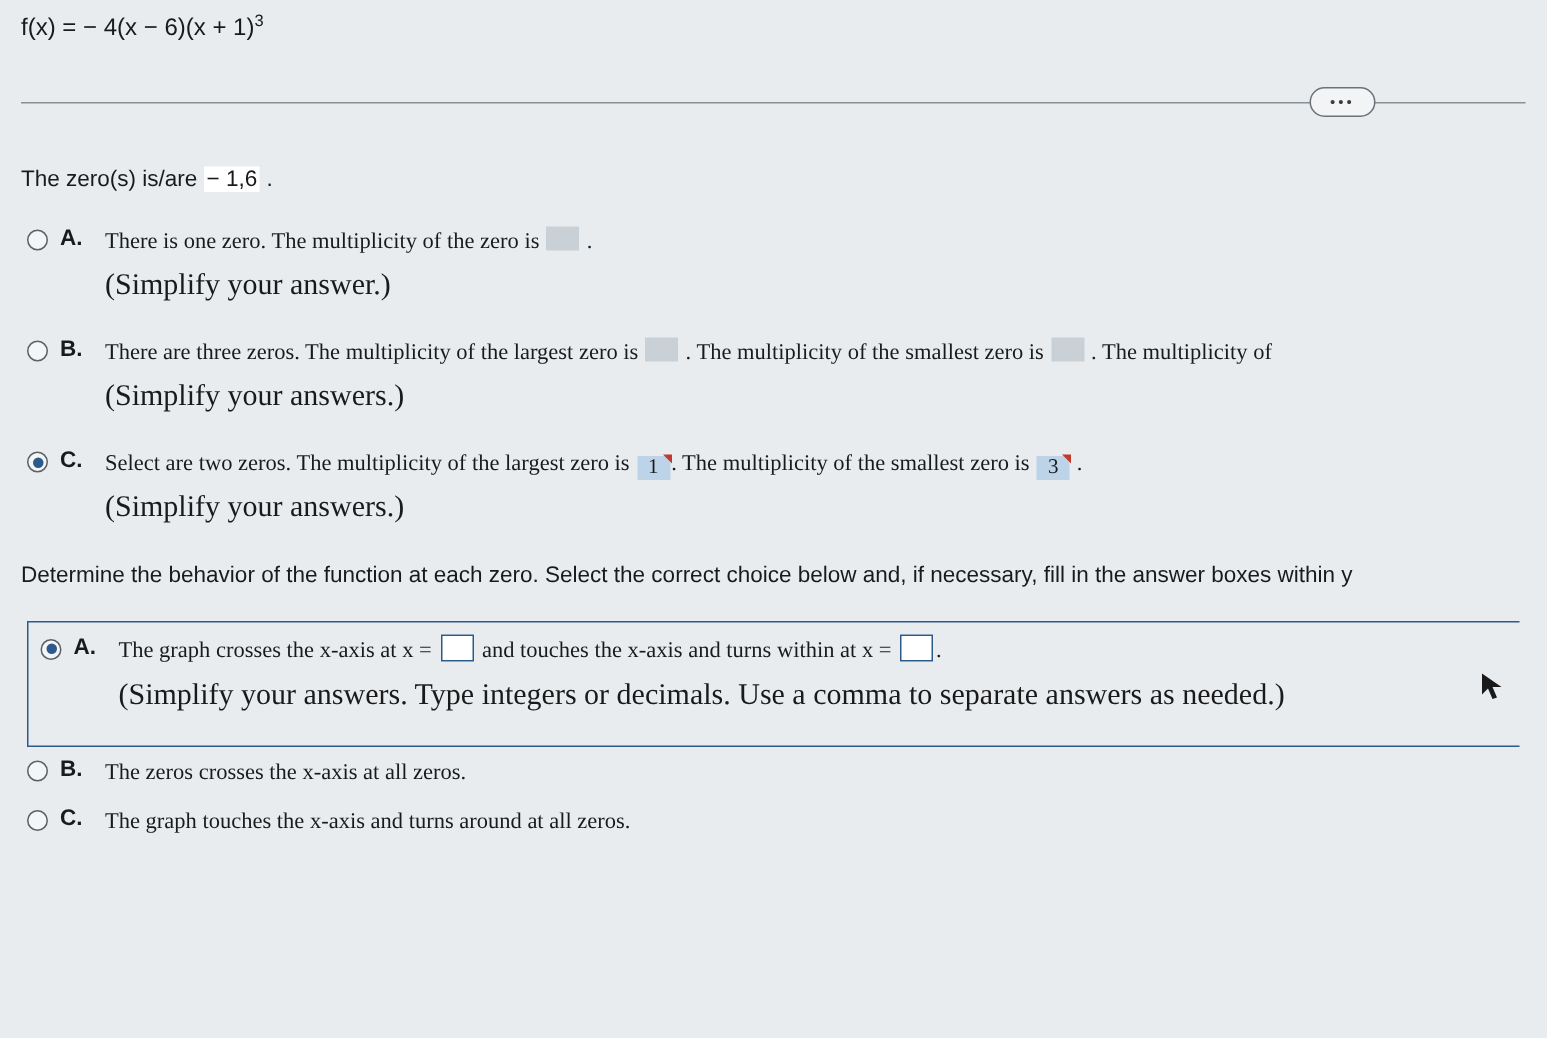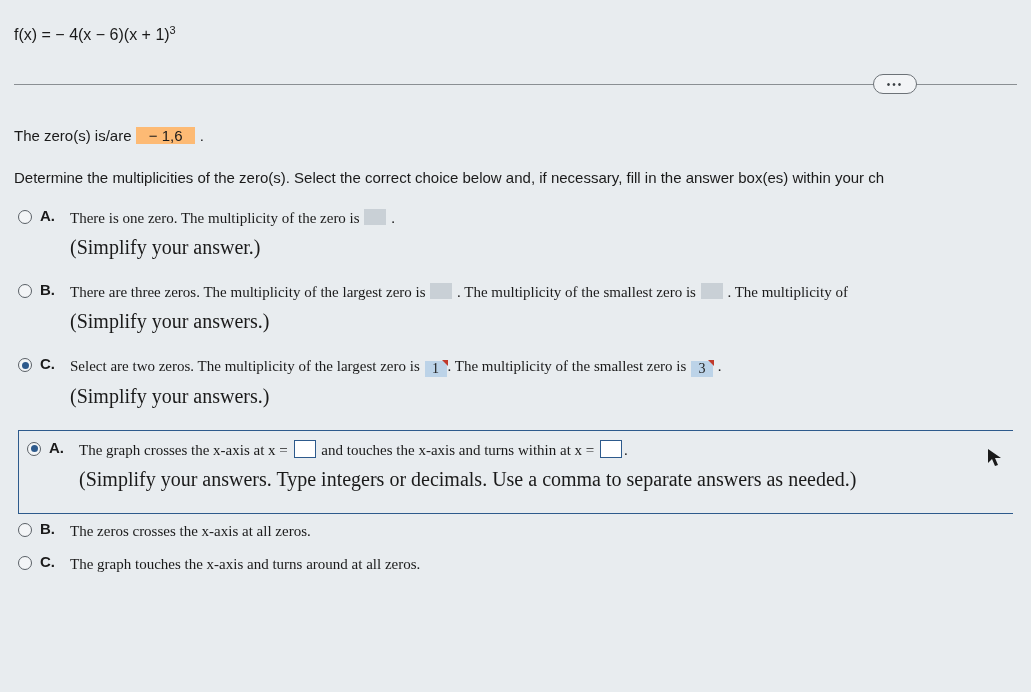--- a/index.html
+++ b/index.html
@@ -7,33 +7,33 @@
     font-family: Arial, Helvetica, sans-serif;
     font-size: 15px;
     color: #1a1a1a;
     background: #e8ecef;
     width: 1031px;
     height: 692px;
     overflow: hidden;
     position: relative;
   }
   .page { padding: 8px 14px 0 14px; }
-  .equation { font-size: 16px; margin-bottom: 30px; margin-top: 16px; }
+  .equation { font-size: 16px; margin-bottom: 30px; }
   .equation sup { font-size: 11px; }
   .hr-row { position: relative; height: 20px; margin-bottom: 30px; }
   .hr-line { position: absolute; top: 10px; left: 0; right: 0; border-top: 1px solid #8a8f93; }
   .pill {
     position: absolute; right: 100px; top: 0;
     width: 44px; height: 20px; border: 1.5px solid #6c7277;
     border-radius: 10px; background: #f2f4f6;
     display: flex; align-items: center; justify-content: center;
     font-size: 10px; letter-spacing: 2px; color: #3a3f43;
   }
   .section { margin-bottom: 18px; line-height: 1.55; }
-  .hl { background: #fdba74; padding: 0 13px; }
+  .hl { background: #ffffff; padding: 0 2px; }
   .opts { margin: 14px 0 18px 4px; }
   .opt { display: flex; align-items: flex-start; gap: 8px; margin-bottom: 18px; }
   .radio {
     width: 14px; height: 14px; border: 1.5px solid #5a6066; border-radius: 50%;
     margin-top: 3px; flex-shrink: 0; display: flex; align-items: center; justify-content: center;
     background: #f3f5f7;
   }
   .radio.sel::after { content: ""; width: 7px; height: 7px; background: #2d5a8c; border-radius: 50%; }
   .letter { font-weight: bold; width: 22px; flex-shrink: 0; }
   .optbody { flex: 1; line-height: 1.55; font-family: Liberation Serif, serif; }
@@ -67,21 +67,20 @@
   <div class="hr-row">
     <div class="hr-line"></div>
     <div class="pill">•••</div>
   </div>
 
 
   <div class="section">
     <span>The zero(s) is/are </span><span class="hl"> − 1,6</span><span> .</span><br>
   </div>
 
-  <div class="section">Determine the multiplicities of the zero(s). Select the correct choice below and, if necessary, fill in the answer box(es) within your ch</div>
 
   <div class="opts">
     <div class="opt">
       <span class="radio"></span>
       <span class="letter">A.</span>
       <div class="optbody">
         <span>There is one zero. The multiplicity of the zero is </span><span class="smallfill"></span><span> .</span>
         <div class="simplify">(Simplify your answer.)</div>
       </div>
     </div>
@@ -98,20 +97,21 @@
     <div class="opt">
       <span class="radio sel"></span>
       <span class="letter">C.</span>
       <div class="optbody">
         <span>Select are two zeros. The multiplicity of the largest zero is </span><span class="smallfill v"><span>1</span><span class="flag"></span></span><span>. The multiplicity of the smallest zero is </span><span class="smallfill v"><span>3</span><span class="flag"></span></span><span> .</span>
         <div class="simplify">(Simplify your answers.)</div>
       </div>
     </div>
   </div>
 
+  <div class="section">Determine the behavior of the function at each zero. Select the correct choice below and, if necessary, fill in the answer boxes within y</div>
 
   <div class="boxed">
     <div class="boxedopts">
       <div class="opt">
         <span class="radio sel"></span>
         <span class="letter">A.</span>
         <div class="optbody">
           <span>The graph crosses the x-axis at x = </span><span class="boxfill"></span><span> and touches the x-axis and turns within at x = </span><span class="boxfill"></span><span>.</span>
           <div class="simplify">(Simplify your answers. Type integers or decimals. Use a comma to separate answers as needed.)</div>
         </div>

